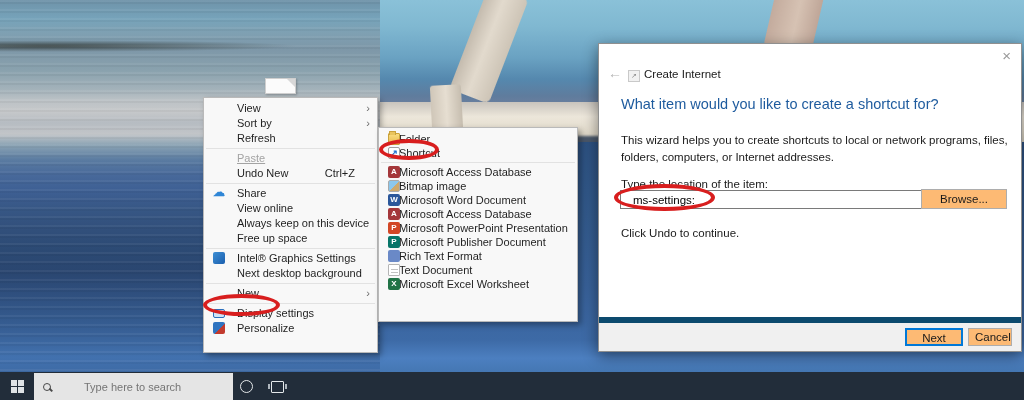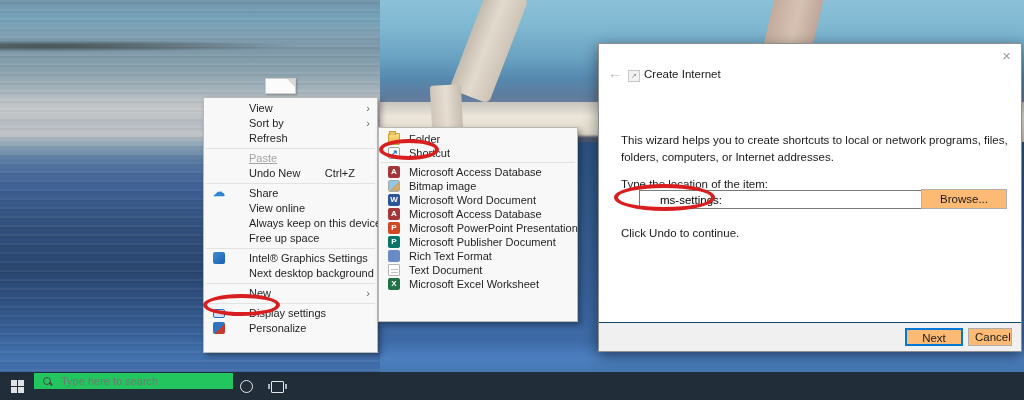--- a/index.html
+++ b/index.html
@@ -37,22 +37,22 @@
   .new-file{position:absolute;left:265px;top:78px;width:29px;height:14px;background:#fbfbfb;
     border:1px solid #cfcfcf;box-shadow:1px 1px 2px rgba(0,0,0,.25);}
   .new-file::after{content:"";position:absolute;right:0;top:0;border-style:solid;
     border-width:0 8px 8px 0;border-color:transparent #d8d8d8 transparent transparent;}
 
   
   .menu{position:absolute;background:#f8f8f8;border:1px solid #b9b9b9;
     box-shadow:3px 3px 6px rgba(0,0,0,.35);box-sizing:border-box;font-size:11px;color:#1f1f1f;}
   #ctx-menu{left:203px;top:97px;width:175px;height:256px;padding:3px 0;}
   #new-menu{left:378px;top:127px;width:200px;height:195px;padding:4px 0;}
-  .mi{position:relative;height:15px;line-height:15px;padding-left:45px;white-space:nowrap;}
-  #new-menu .mi{height:14px;line-height:14px;padding-left:30px;}
+  .mi{position:relative;height:15px;line-height:15px;padding-left:33px;white-space:nowrap;}
+  #new-menu .mi{height:14px;line-height:14px;padding-left:20px;}
   .mi.disabled{color:#a3a3a3;text-decoration:underline;}
   .msep{height:1px;background:#e2e2e2;margin:2px 2px;}
   .arr{position:absolute;right:7px;top:0;color:#6b6b6b;font-size:11px;}
   .sc{position:absolute;right:22px;top:0;color:#1f1f1f;}
   .ic{position:absolute;left:9px;top:1px;width:12px;height:12px;box-sizing:border-box;
     font:bold 8px/12px "Liberation Sans",sans-serif;text-align:center;color:#fff;border-radius:2px;}
   .ic-cloud{color:#2f86d6;font-size:12px;line-height:12px;top:0;}
   .ic-intel{background:linear-gradient(135deg,#3d8fd4,#1b5fae);}
   .ic-display{background:#cfe3f5;border:1px solid #2a6fbd;height:9px;top:3px;}
   .ic-person{background:linear-gradient(135deg,#2f74c0 0 55%,#c23b2e 55%);}
@@ -79,41 +79,41 @@
     font-size:11.5px;color:#1a1a1a;}
   .dlg-close{position:absolute;top:4px;right:10px;color:#9a9a9a;font-size:15px;line-height:15px;cursor:default;}
   .dlg-back{position:absolute;left:9px;top:21px;color:#b5b5b5;font-size:14px;}
   .dlg-ticon{position:absolute;left:29px;top:26px;width:10px;height:10px;background:#f1f1f1;
     border:1px solid #c9c9c9;color:#8a8a8a;font-size:7px;line-height:9px;text-align:center;}
   .dlg-title{position:absolute;left:45px;top:24px;}
   .dlg-head{position:absolute;left:22px;top:52px;font-size:14.5px;color:#1e5b9e;}
   .dlg-body{position:absolute;left:22px;top:88px;width:388px;line-height:1.5;}
   .dlg-label{position:absolute;left:22px;top:134px;}
   .dlg-input{position:absolute;left:21px;top:146px;width:278px;height:17px;border:1px solid #7a7a7a;
-    font:11.5px "Liberation Sans",sans-serif;padding:0 20px;color:#000;margin-left:19px;}
+    font:11.5px "Liberation Sans",sans-serif;padding:0 12px;color:#000;}
   .btn{background:#fdba74;border:1px solid #adadad;font:11.5px "Liberation Sans",sans-serif;
     color:#1a1a1a;text-align:center;box-sizing:border-box;}
   .dlg-browse{position:absolute;left:322px;top:145px;width:86px;height:20px;}
   .dlg-note{position:absolute;left:22px;top:183px;}
-  .dlg-footer{position:absolute;left:0;right:0;bottom:0;height:28px;background:#f0f0f0;border-top:1px solid #0c4a6e;}
+  .dlg-footer{position:absolute;left:0;right:0;bottom:0;height:28px;background:#f0f0f0;border-top:6px solid #0c4a6e;}
   .btn-next{position:absolute;right:58px;top:5px;width:58px;height:18px;border:2px solid #0078d7;line-height:14px;}
   .btn-cancel{position:absolute;right:9px;top:5px;width:44px;height:18px;line-height:14px;margin-left:15px;}
 
   
   .ann{position:absolute;border:4px solid #d81e1e;border-radius:50%;box-sizing:border-box;z-index:30;}
   #ann-new{left:203px;top:294px;width:77px;height:22px;}
   #ann-shortcut{left:379px;top:139px;width:60px;height:21px;}
   #ann-ms{left:614px;top:184px;width:101px;height:27px;}
 
   
   #taskbar{position:absolute;left:0;top:372px;width:1024px;height:28px;background:#222d3a;z-index:40;}
   .tb-start{position:absolute;left:0;top:0;width:34px;height:28px;display:flex;align-items:center;justify-content:center;}
   .win-logo{display:grid;grid-template-columns:6px 6px;grid-template-rows:6px 6px;gap:1px;}
   .win-logo span{background:#dfe3e6;}
-  .tb-search{position:absolute;left:34px;top:1px;width:199px;height:16px;background:#22c55e;display:flex;align-items:center;}
+  .tb-search{position:absolute;left:34px;top:1px;width:199px;height:28px;background:#e5e5e5;display:flex;align-items:center;gap:23px;}
   .mag{position:relative;width:9px;height:9px;margin:0 7px 0 9px;}
   .mag::before{content:"";position:absolute;left:0;top:0;width:6px;height:6px;border:1.4px solid #4a4a4a;border-radius:50%;}
   .mag::after{content:"";position:absolute;left:6px;top:6px;width:4px;height:1.5px;background:#4a4a4a;transform:rotate(45deg);}
   .tb-search input{border:none;outline:none;flex:1;font:11px "Liberation Sans",sans-serif;color:#3a3a3a;background:transparent;}
   .tb-cortana{position:absolute;left:240px;top:8px;width:11px;height:11px;border:1.6px solid #e4e8ea;border-radius:50%;}
   .tb-taskview{position:absolute;left:271px;top:9px;width:11px;height:10px;border:1.2px solid #e4e8ea;border-radius:1px;}
   .tb-taskview::before{content:"";position:absolute;left:-4px;top:2px;width:2px;height:5px;background:#aeb6bd;}
   .tb-taskview::after{content:"";position:absolute;right:-4px;top:2px;width:2px;height:5px;background:#aeb6bd;}
 </style>
 </head>
@@ -237,20 +237,21 @@
       <span class="ic ic-excel">X</span>
       <span>Microsoft Excel Worksheet</span>
     </div>
   </div>
 
   <div id="dlg">
     <span class="dlg-close">×</span>
     <span class="dlg-back">←</span>
     <span class="dlg-ticon">↗</span>
     <span class="dlg-title">Create Internet</span>
+    <div class="dlg-head">What item would you like to create a shortcut for?</div>
     <div class="dlg-body">This wizard helps you to create shortcuts to local or network programs, files, folders, computers, or Internet addresses.</div>
     <div class="dlg-label">Type the location of the item:</div>
     <input class="dlg-input" type="text" value="ms-settings:" style="">
     <button class="btn dlg-browse">Browse...</button>
     <div class="dlg-note">Click Undo to continue.</div>
     <div class="dlg-footer">
       <button class="btn btn-next">Next</button>
       <button class="btn btn-cancel">Cancel</button>
     </div>
   </div>

